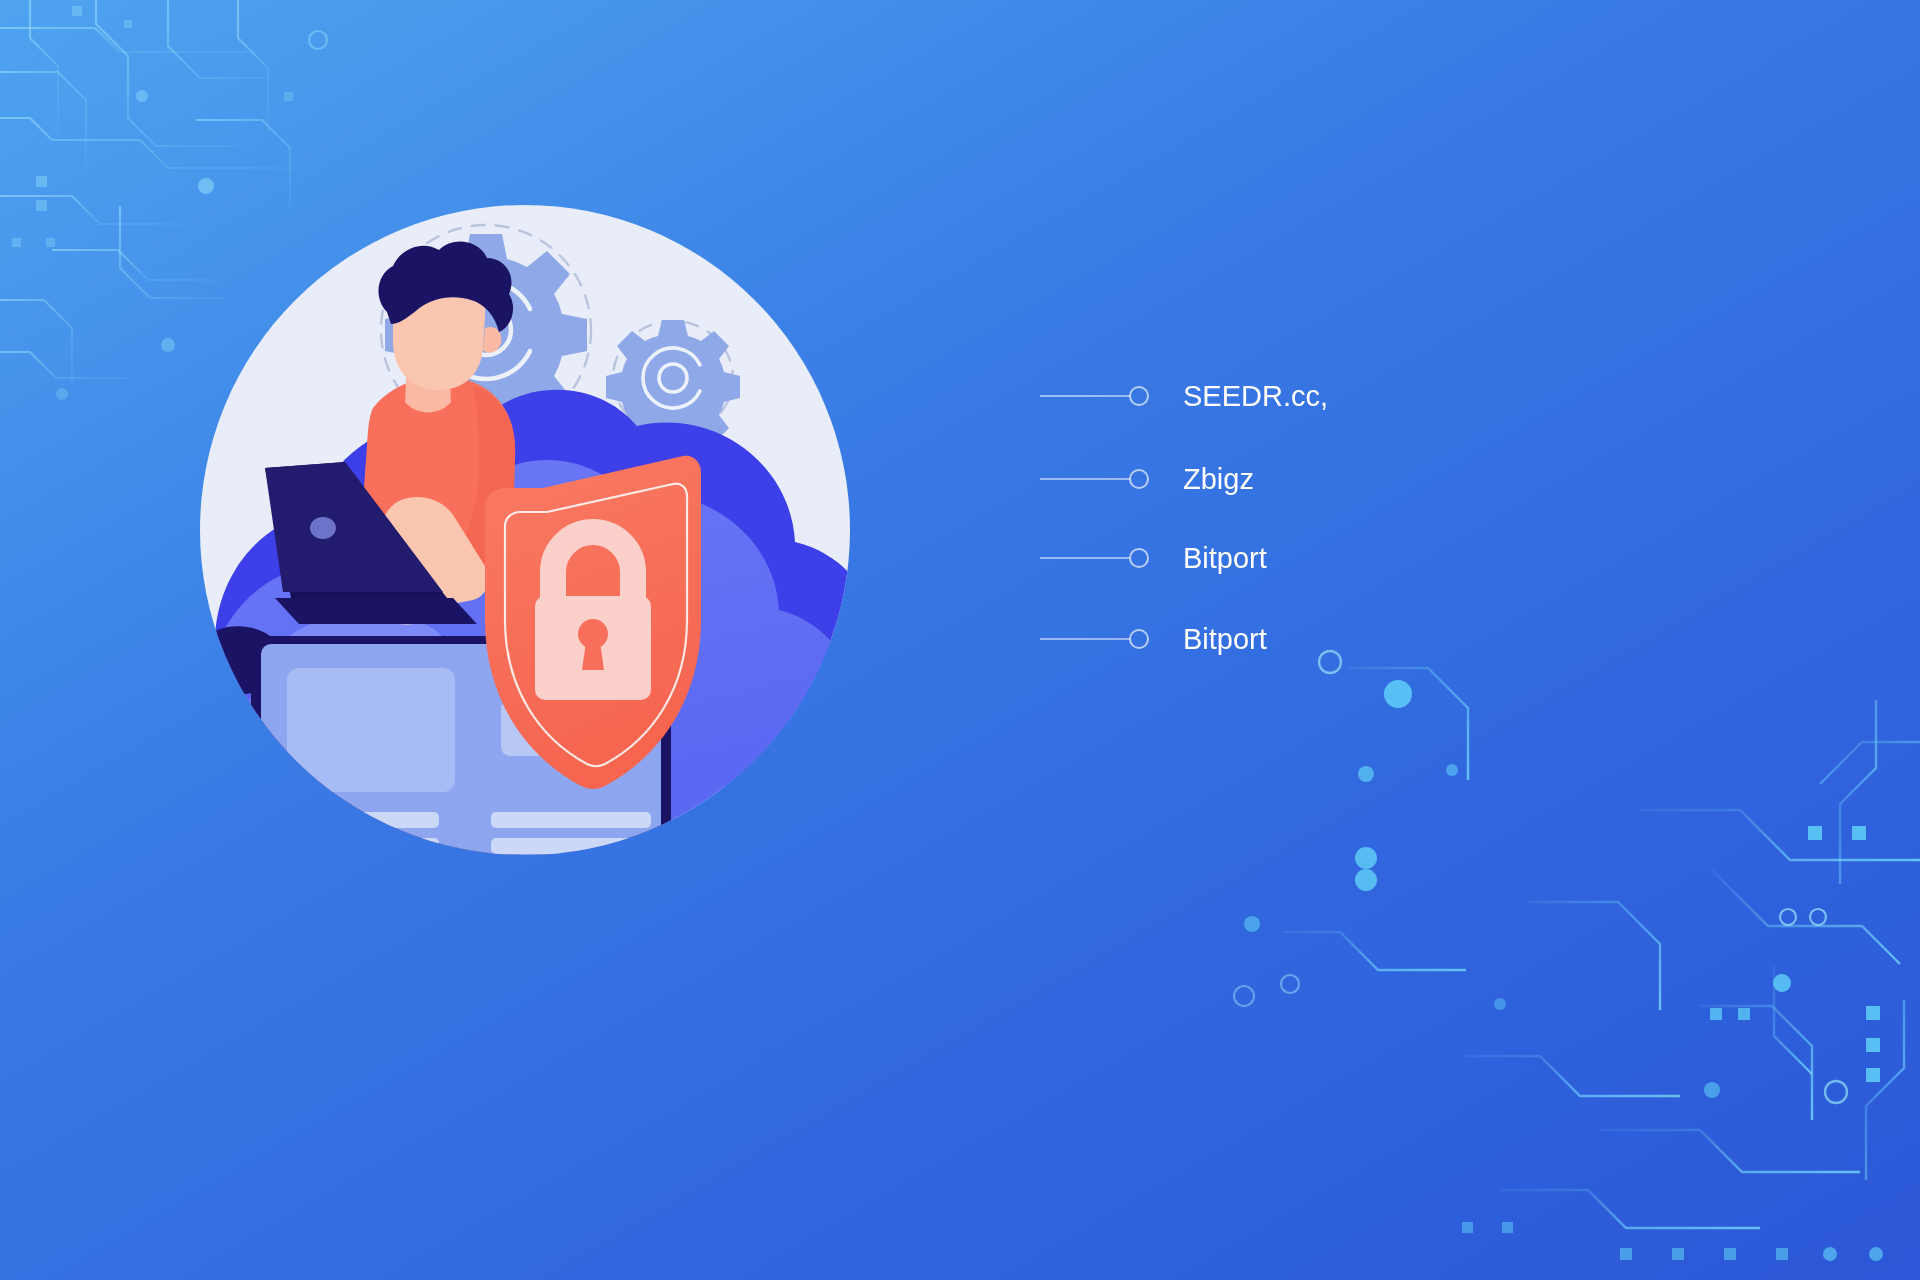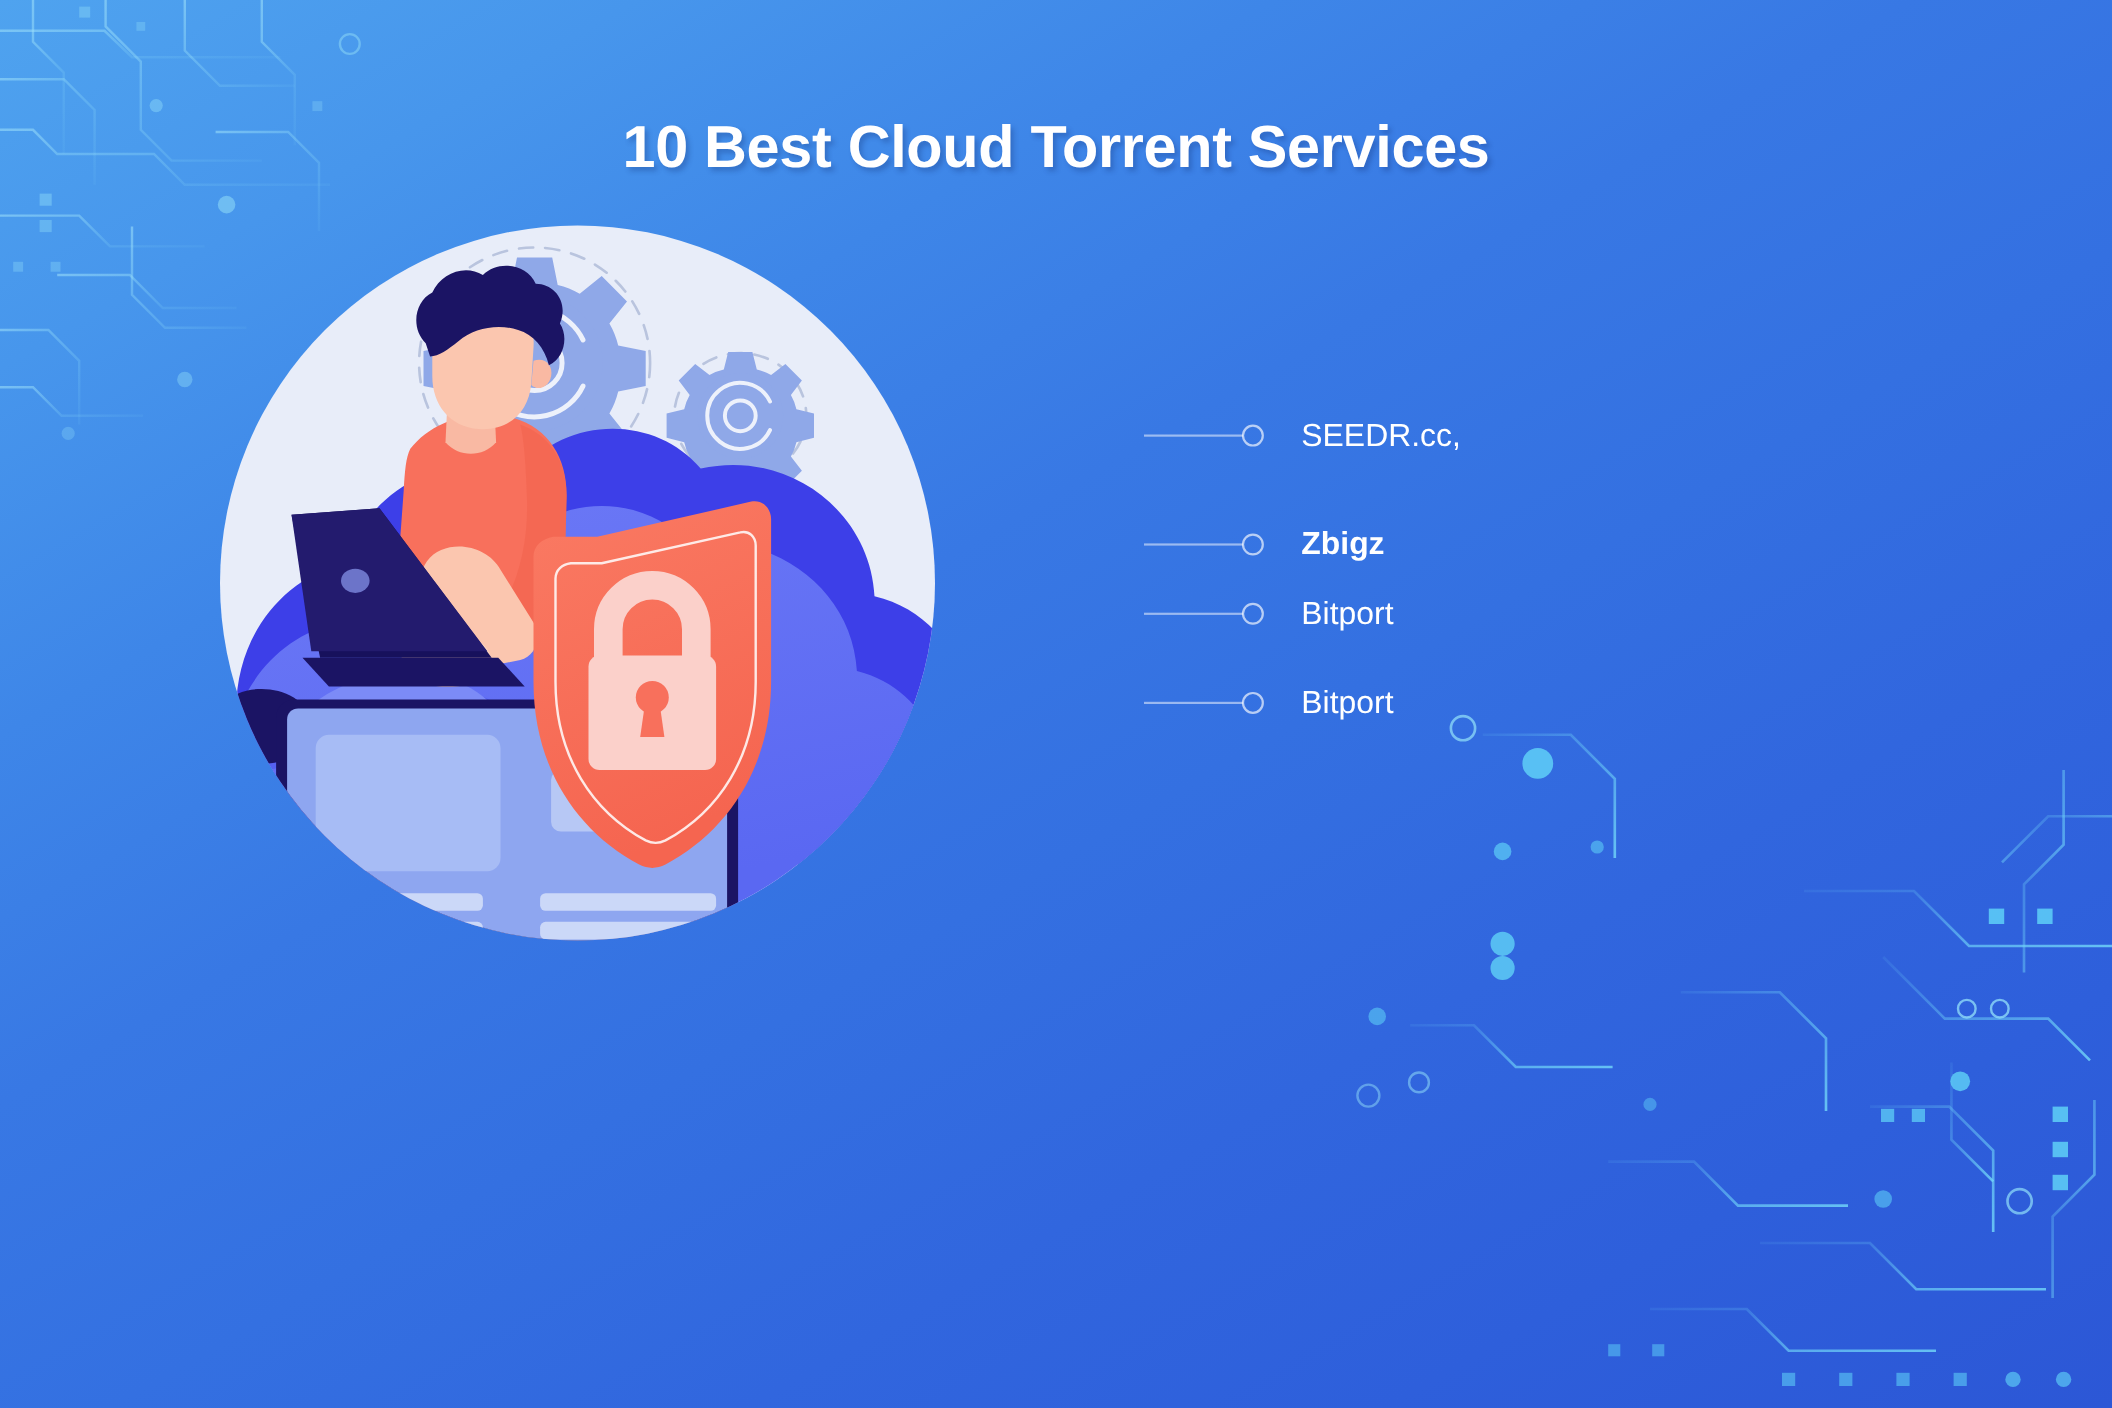--- a/index.html
+++ b/index.html
@@ -176,21 +176,20 @@
       <rect x="1502" y="1222" width="11" height="11" opacity="0.55"></rect>
       <rect x="1620" y="1248" width="12" height="12" opacity="0.62"></rect>
       <rect x="1672" y="1248" width="12" height="12" opacity="0.62"></rect>
       <rect x="1724" y="1248" width="12" height="12" opacity="0.62"></rect>
       <rect x="1776" y="1248" width="12" height="12" opacity="0.62"></rect>
       <circle cx="1830" cy="1254" r="7" opacity="0.70"></circle>
       <circle cx="1876" cy="1254" r="7" opacity="0.70"></circle>
     </g>
   </svg>
 
-  <h1 id="title">10 Best Cloud Torrent Services</h1>
 
   <div id="illustration">
     <svg viewBox="0 0 700 700" xmlns="http://www.w3.org/2000/svg">
       <defs>
         <clipPath id="clipCircle">
           <circle cx="330" cy="330" r="325"></circle>
         </clipPath>
         <linearGradient id="cloudGrad" x1="0" y1="0" x2="0.4" y2="1">
           <stop offset="0%" stop-color="#6C79F6"></stop>
           <stop offset="100%" stop-color="#5A68F2"></stop>
@@ -359,21 +358,21 @@
   </div>
 
   <div id="callouts">
 
     <div class="callout" style="top:0px;">
       <span class="callout-line"></span>
       <span class="callout-dot"></span>
       <span class="callout-label">SEEDR.cc,</span>
     </div>
 
-    <div class="callout" style="top:99px;font-weight:bold;">
+    <div class="callout" style="top:83px;">
       <span class="callout-line"></span>
       <span class="callout-dot"></span>
       <span class="callout-label">Zbigz</span>
     </div>
 
     <div class="callout" style="top:162px;">
       <span class="callout-line"></span>
       <span class="callout-dot"></span>
       <span class="callout-label">Bitport</span>
     </div>

